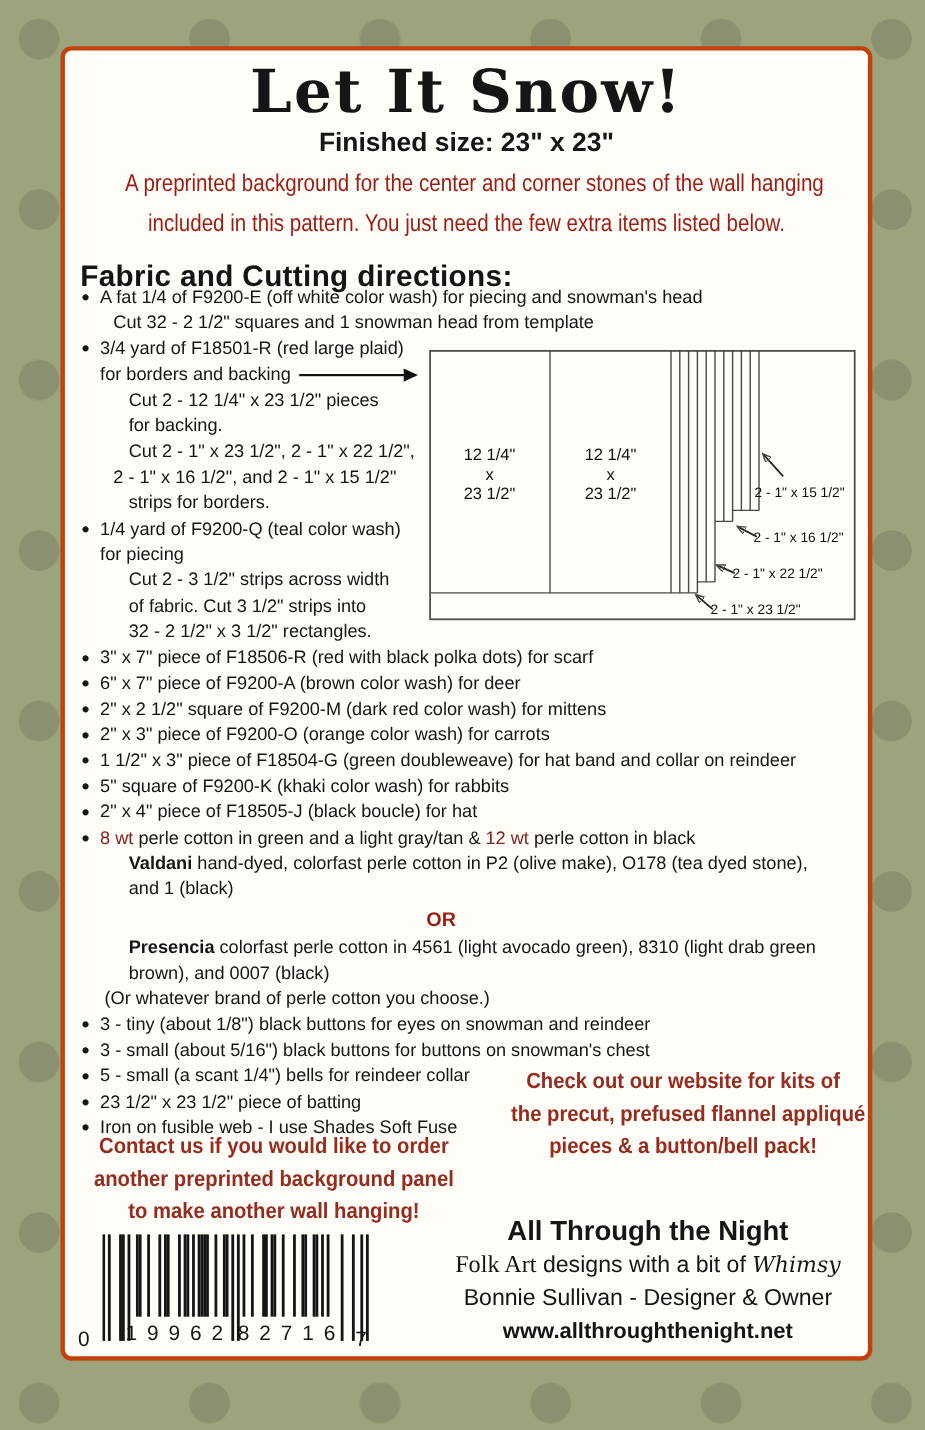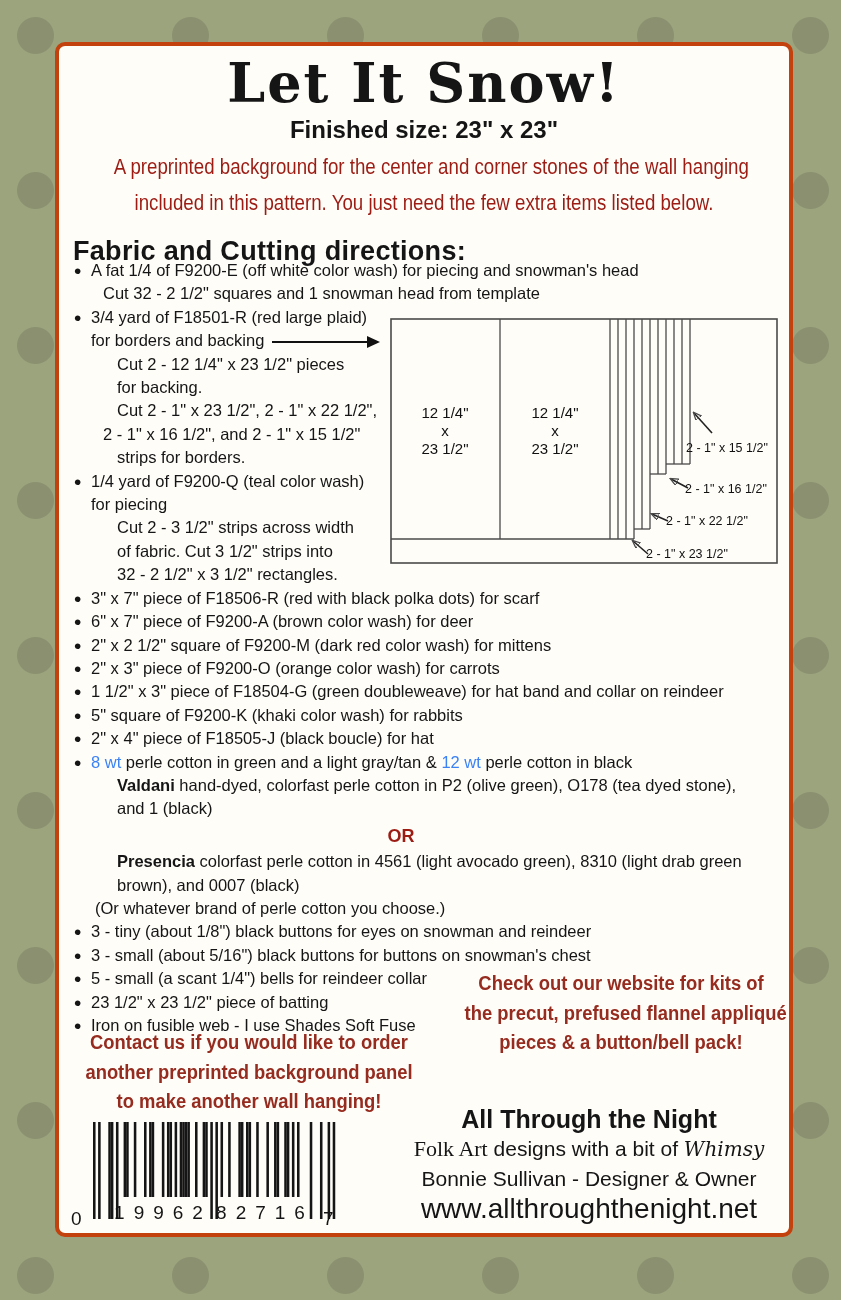--- a/index.html
+++ b/index.html
@@ -26,21 +26,21 @@
   .heading{position:absolute;left:14px;top:190px;font-size:27px;font-weight:700;letter-spacing:.3px;}
 
   .list{position:absolute;left:12px;top:213px;width:712px;font-size:16.5px;line-height:23.4px;white-space:nowrap;}
   .li{padding-left:20px;position:relative;}
   .li::before{content:"•";position:absolute;left:3px;top:0;font-size:21px;line-height:23.4px;}
   .h20{padding-left:20px;}
   .s32{padding-left:32px;}
   .s46{padding-left:46px;}
   .s24{padding-left:24px;}
   .or-line{width:660px;text-align:center;color:#9c1c14;font-weight:700;font-size:18px;margin:4px 0 2px 0;}
-  .red{color:#3b82f6;}
+  .red{color:#7f1d1d;}
   .b{font-weight:700;}
 
   .arrow{display:inline-block;vertical-align:middle;width:106px;height:2px;background:#111;margin-left:8px;position:relative;}
   .arrow::after{content:"";position:absolute;right:-2px;top:-5px;width:0;height:0;
     border-left:13px solid #111;border-top:6px solid transparent;border-bottom:6px solid transparent;}
 
   .diagram{position:absolute;left:331px;top:272px;}
   .diagram line, .diagram path{stroke:#4a4a4a;stroke-width:1.3;fill:none;}
   .diagram .lbl{font-size:12.5px;fill:#111;}
   .diagram .plbl{font-size:15px;fill:#111;}
@@ -57,21 +57,21 @@
   .bc-left{position:absolute;left:38px;top:80px;width:112px;text-align:center;letter-spacing:9px;}
   .bc-right{position:absolute;left:140px;top:80px;width:112px;text-align:center;letter-spacing:9px;}
   .bc-last{position:absolute;left:254px;top:86px;}
 
   .branding{position:absolute;left:336px;top:1058px;width:388px;text-align:center;}
   .br1{font-size:25px;font-weight:700;line-height:30px;}
   .br2{font-size:21px;line-height:30px;}
   .br2 .folk{font-family:"Liberation Serif",serif;font-size:22px;}
   .br2 .whimsy{font-family:"DejaVu Serif",serif;font-style:italic;font-size:20px;text-align:center;}
   .br3{font-size:21px;line-height:30px;}
-  .br4{font-size:28px;font-weight:400;line-height:30px;}
+  .br4{font-size:20px;font-weight:700;line-height:30px;}
 </style>
 </head>
 <body>
 
 <div class="card">
 
   <div class="header">
     <div class="title">Let It Snow!</div>
     <div class="size">Finished size: 23" x 23"</div>
     <div class="intro">
@@ -98,21 +98,21 @@
     <div class="s46">of fabric. Cut 3 1/2" strips into</div>
     <div class="s46">32 - 2 1/2" x 3 1/2" rectangles.</div>
     <div class="li">3" x 7" piece of F18506-R (red with black polka dots) for scarf</div>
     <div class="li">6" x 7" piece of F9200-A (brown color wash) for deer</div>
     <div class="li">2" x 2 1/2" square of F9200-M (dark red color wash) for mittens</div>
     <div class="li">2" x 3" piece of F9200-O (orange color wash) for carrots</div>
     <div class="li">1 1/2" x 3" piece of F18504-G (green doubleweave) for hat band and collar on reindeer</div>
     <div class="li">5" square of F9200-K (khaki color wash) for rabbits</div>
     <div class="li">2" x 4" piece of F18505-J (black boucle) for hat</div>
     <div class="li"><span class="red">8 wt</span><span> perle cotton in green and a light gray/tan &amp; </span><span class="red">12 wt</span><span> perle cotton in black</span></div>
-    <div class="s46"><span class="b">Valdani</span><span> hand-dyed, colorfast perle cotton in P2 (olive green), O178 (tea dyed stone),</span></div>
+    <div class="s46"><span class="b">Valdani</span><span> hand-dyed, colorfast perle cotton in P2 (olive make), O178 (tea dyed stone),</span></div>
     <div class="s46">and 1 (black)</div>
     <div class="or-line">OR</div>
     <div class="s46"><span class="b">Presencia</span><span> colorfast perle cotton in 4561 (light avocado green), 8310 (light drab green</span></div>
     <div class="s46">brown), and 0007 (black)</div>
     <div class="s24">(Or whatever brand of perle cotton you choose.)</div>
     <div class="li">3 - tiny (about 1/8") black buttons for eyes on snowman and reindeer</div>
     <div class="li">3 - small (about 5/16") black buttons for buttons on snowman's chest</div>
     <div class="li">5 - small (a scant 1/4") bells for reindeer collar</div>
     <div class="li">23 1/2" x 23 1/2" piece of batting</div>
     <div class="li">Iron on fusible web - I use Shades Soft Fuse</div>

